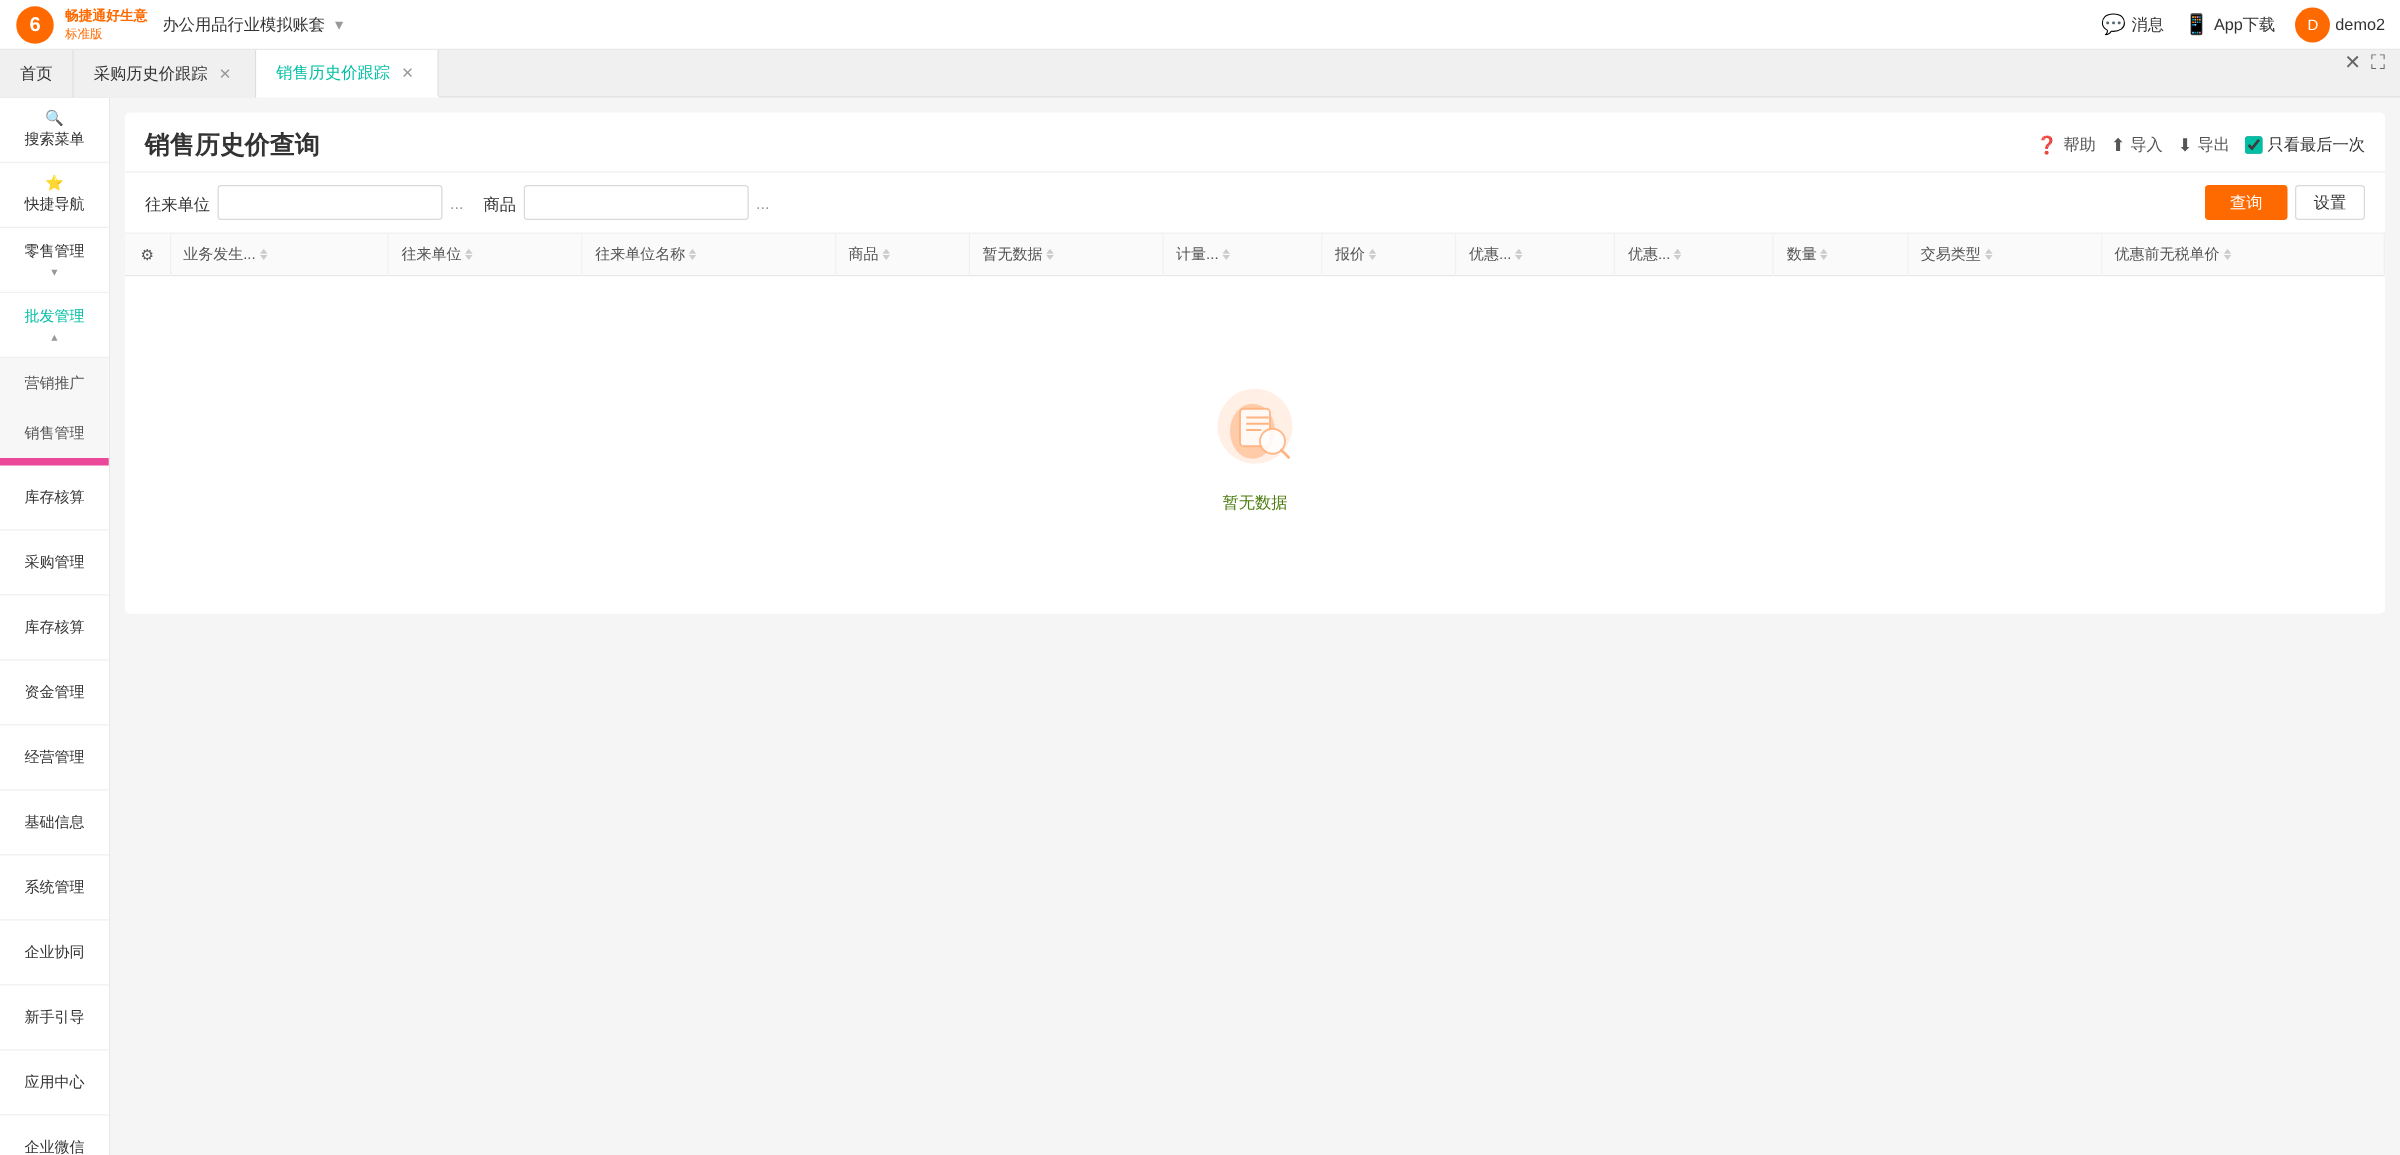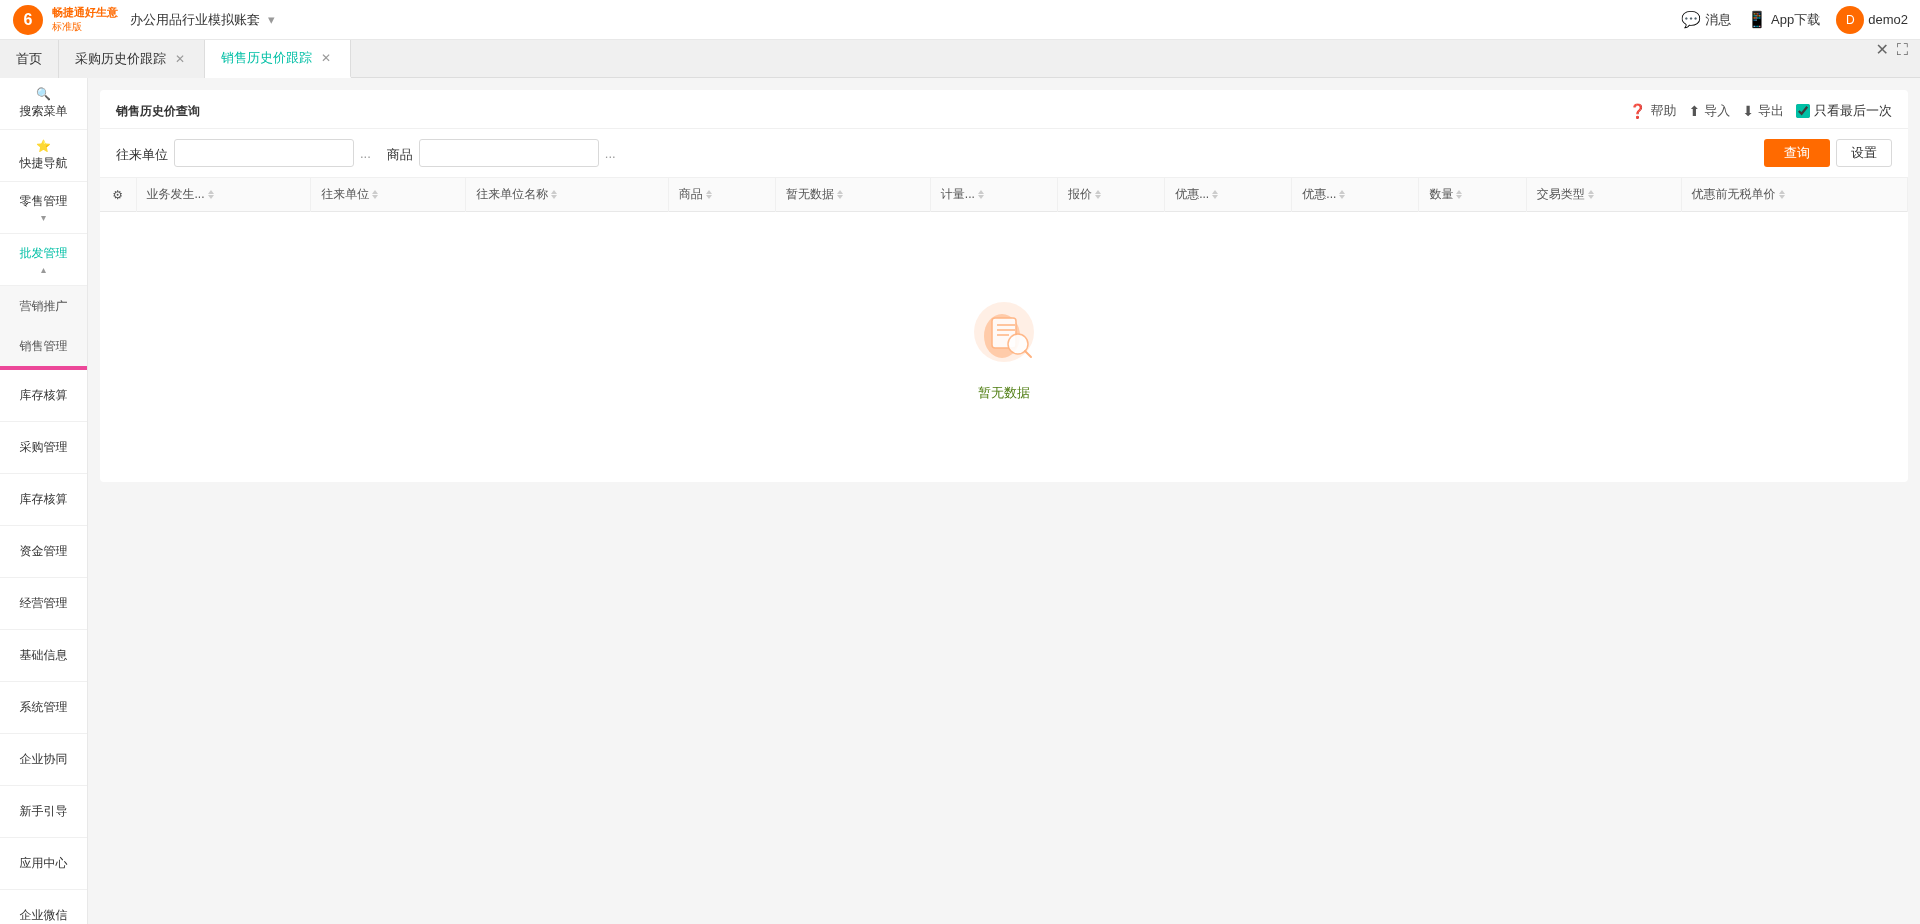--- a/index.html
+++ b/index.html
@@ -155,21 +155,21 @@
       gap: 2px;
       min-height: 52px;
     }
     .sidebar-item.active { color: #00bfa5; }
     .sidebar-item .arrow {
       font-size: 10px;
       color: #999;
     }
     .sidebar-section {
       background: #f7f7f7;
-      border-bottom: 4px solid #ec4899;
+      border-bottom: 6px solid #ec4899;
     }
     .sidebar-sub-item {
       display: flex;
       align-items: center;
       justify-content: center;
       padding: 10px 4px;
       cursor: pointer;
       font-size: 12px;
       color: #555;
       text-align: center;
@@ -191,21 +191,21 @@
 
     
     .page-header {
       display: flex;
       align-items: center;
       justify-content: space-between;
       padding: 12px 16px 8px;
       border-bottom: 1px solid #f0f0f0;
     }
     .page-title {
-      font-size: 12px;
+      font-size: 20px;
       font-weight: bold;
       color: #333;
     }
     .page-header-actions {
       display: flex;
       align-items: center;
       gap: 12px;
     }
     .action-btn {
       display: flex;

